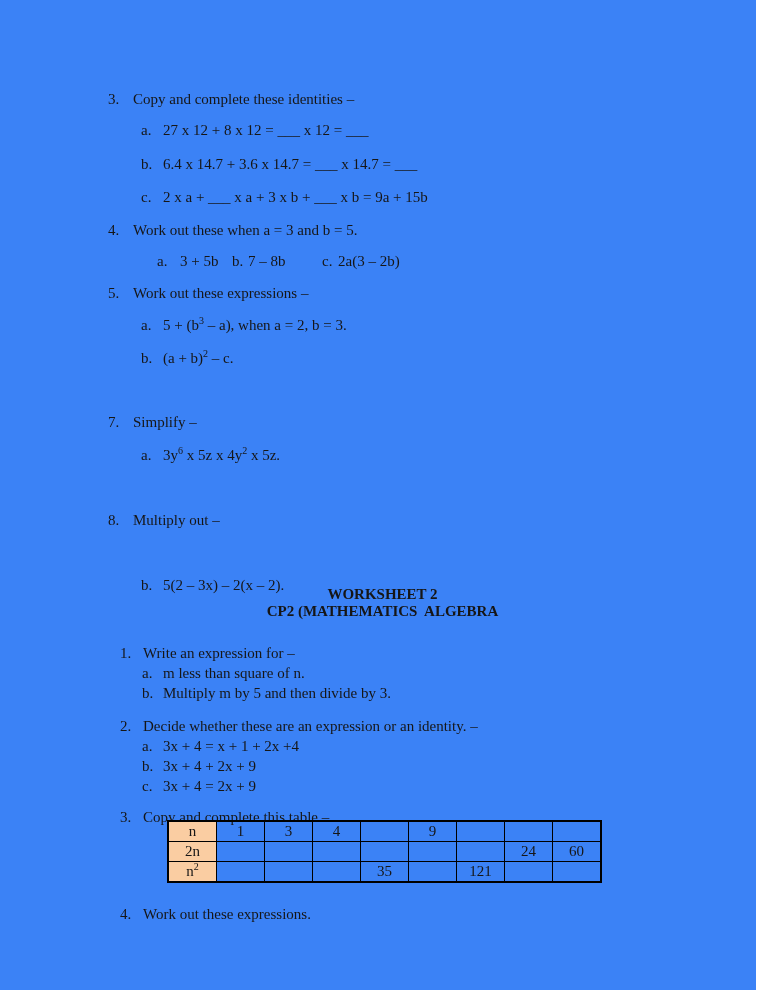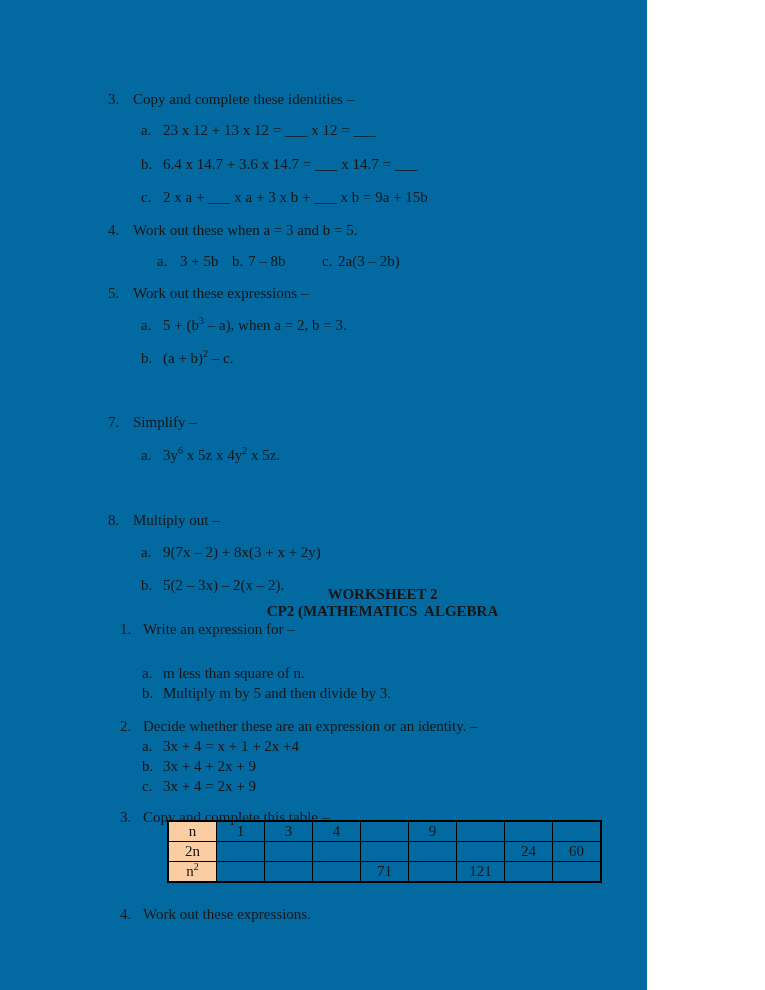--- a/index.html
+++ b/index.html
@@ -3,21 +3,21 @@
 <meta charset="utf-8">
 <style>
   html, body { margin:0; padding:0; }
   body {
     width:765px; height:990px;
     background:#ffffff;
     font-family:"Liberation Serif", serif;
     font-size:15px;
     color:#161616;
   }
-  .page { position:relative; width:647px; height:990px; overflow:hidden; background:#0369a1;text-decoration:underline; }
+  .page { position:relative; width:756px; height:990px; overflow:hidden; background:#3b82f6;text-decoration:underline; }
   .line { position:absolute; white-space:pre; line-height:18px; }
   
   .n1 { left:93px; }
   .s1 { left:126px; }
   .num  { display:inline-block; width:25px; }
   .let  { display:inline-block; width:22px; }
   
   .n2 { left:105px; }
   .s2 { left:127px; }
   .num2 { display:inline-block; width:23px; }
@@ -46,21 +46,21 @@
 </style>
 </head>
 <body>
 
 <div class="page">
 
   <div class="line n1" style="top:72px">
     <span class="num">3.</span><span>Copy and complete these identities –</span>
   </div>
   <div class="line s1" style="top:103px">
-    <span class="let">a.</span><span>23 x 12 + 13 x 12 = ___ x 12 = ___</span>
+    <span class="let">a.</span><span>27 x 12 + 8 x 12 = ___ x 12 = ___</span>
   </div>
   <div class="line s1" style="top:137px">
     <span class="let">b.</span><span>6.4 x 14.7 + 3.6 x 14.7 = ___ x 14.7 = ___</span>
   </div>
   <div class="line s1" style="top:170px">
     <span class="let">c.</span><span>2 x a + ___ x a + 3 x b + ___ x b = 9a + 15b</span>
   </div>
 
   <div class="line n1" style="top:203px">
     <span class="num">4.</span><span>Work out these when a = 3 and b = 5.</span>
@@ -89,31 +89,28 @@
   <div class="line n1" style="top:395px">
     <span class="num">7.</span><span>Simplify –</span>
   </div>
   <div class="line s1" style="top:428px">
     <span class="let">a.</span><span><span>3y</span><sup>6</sup><span> x 5z x 4y</span><sup>2</sup><span> x 5z.</span></span>
   </div>
 
   <div class="line n1" style="top:493px">
     <span class="num">8.</span><span>Multiply out –</span>
   </div>
-  <div class="line s1" style="top:525px">
-    <span class="let">a.</span><span>9(7x – 2) + 8x(3 + x + 2y)</span>
-  </div>
   <div class="line s1" style="top:558px">
     <span class="let">b.</span><span>5(2 – 3x) – 2(x – 2).</span>
   </div>
 
   <div class="heading" style="top:585px">WORKSHEET 2</div>
   <div class="heading" style="top:602px">CP2 (MATHEMATICS  ALGEBRA</div>
 
-  <div class="line n2" style="top:602px">
+  <div class="line n2" style="top:626px">
     <span class="num2">1.</span><span>Write an expression for –</span>
   </div>
   <div class="line s2" style="top:646px">
     <span class="let2">a.</span><span>m less than square of n.</span>
   </div>
   <div class="line s2" style="top:666px">
     <span class="let2">b.</span><span>Multiply m by 5 and then divide by 3.</span>
   </div>
 
   <div class="line n2" style="top:699px">
@@ -155,21 +152,21 @@
       <td></td>
       <td></td>
       <td>24</td>
       <td>60</td>
     </tr>
     <tr>
       <td class="tlabel"><span>n</span><sup>2</sup></td>
       <td></td>
       <td></td>
       <td></td>
-      <td>71</td>
+      <td>35</td>
       <td></td>
       <td>121</td>
       <td></td>
       <td></td>
     </tr>
   </tbody>
     </table>
 
   <div class="line n2" style="top:887px">
     <span class="num2">4.</span><span>Work out these expressions.</span>

